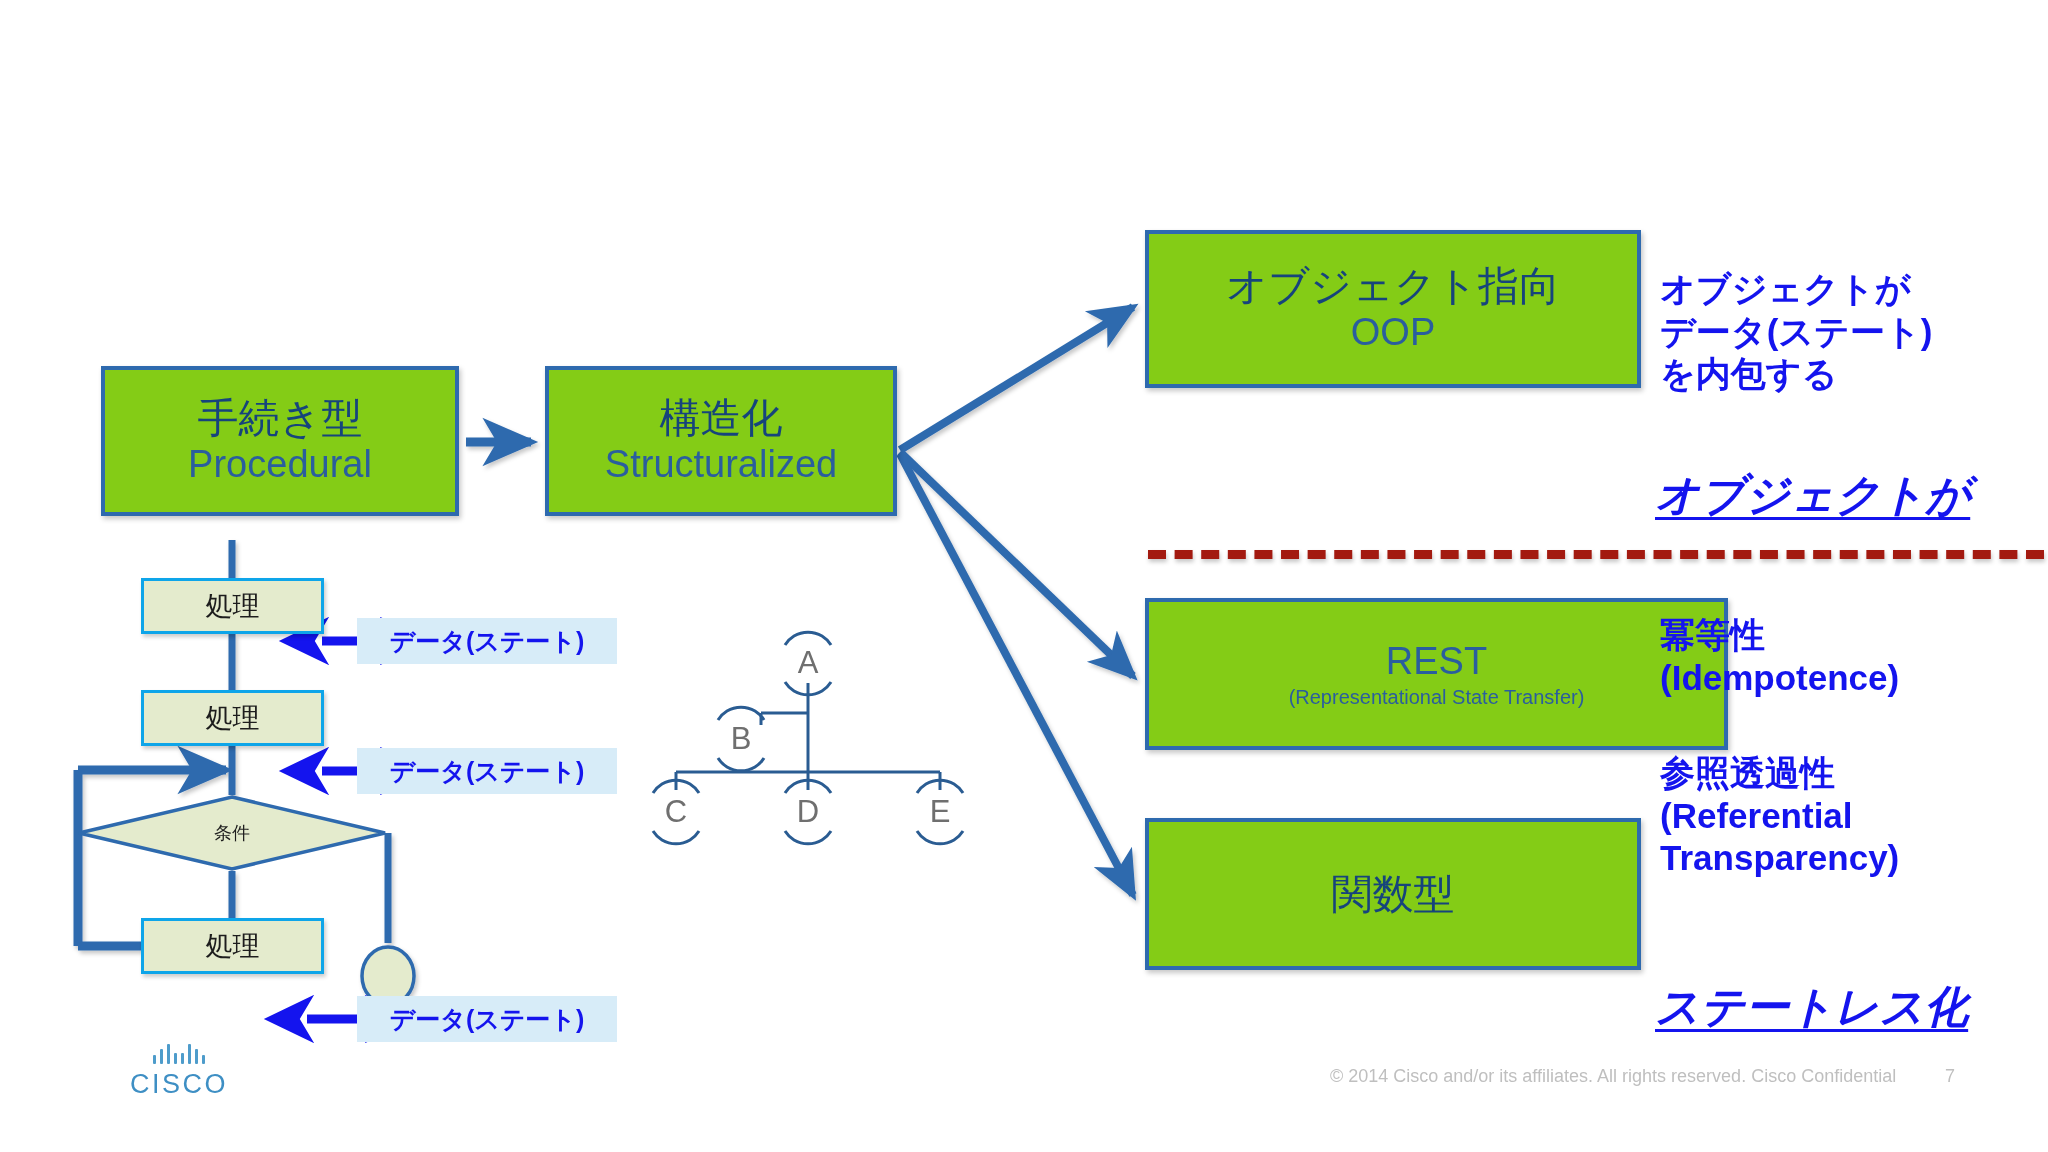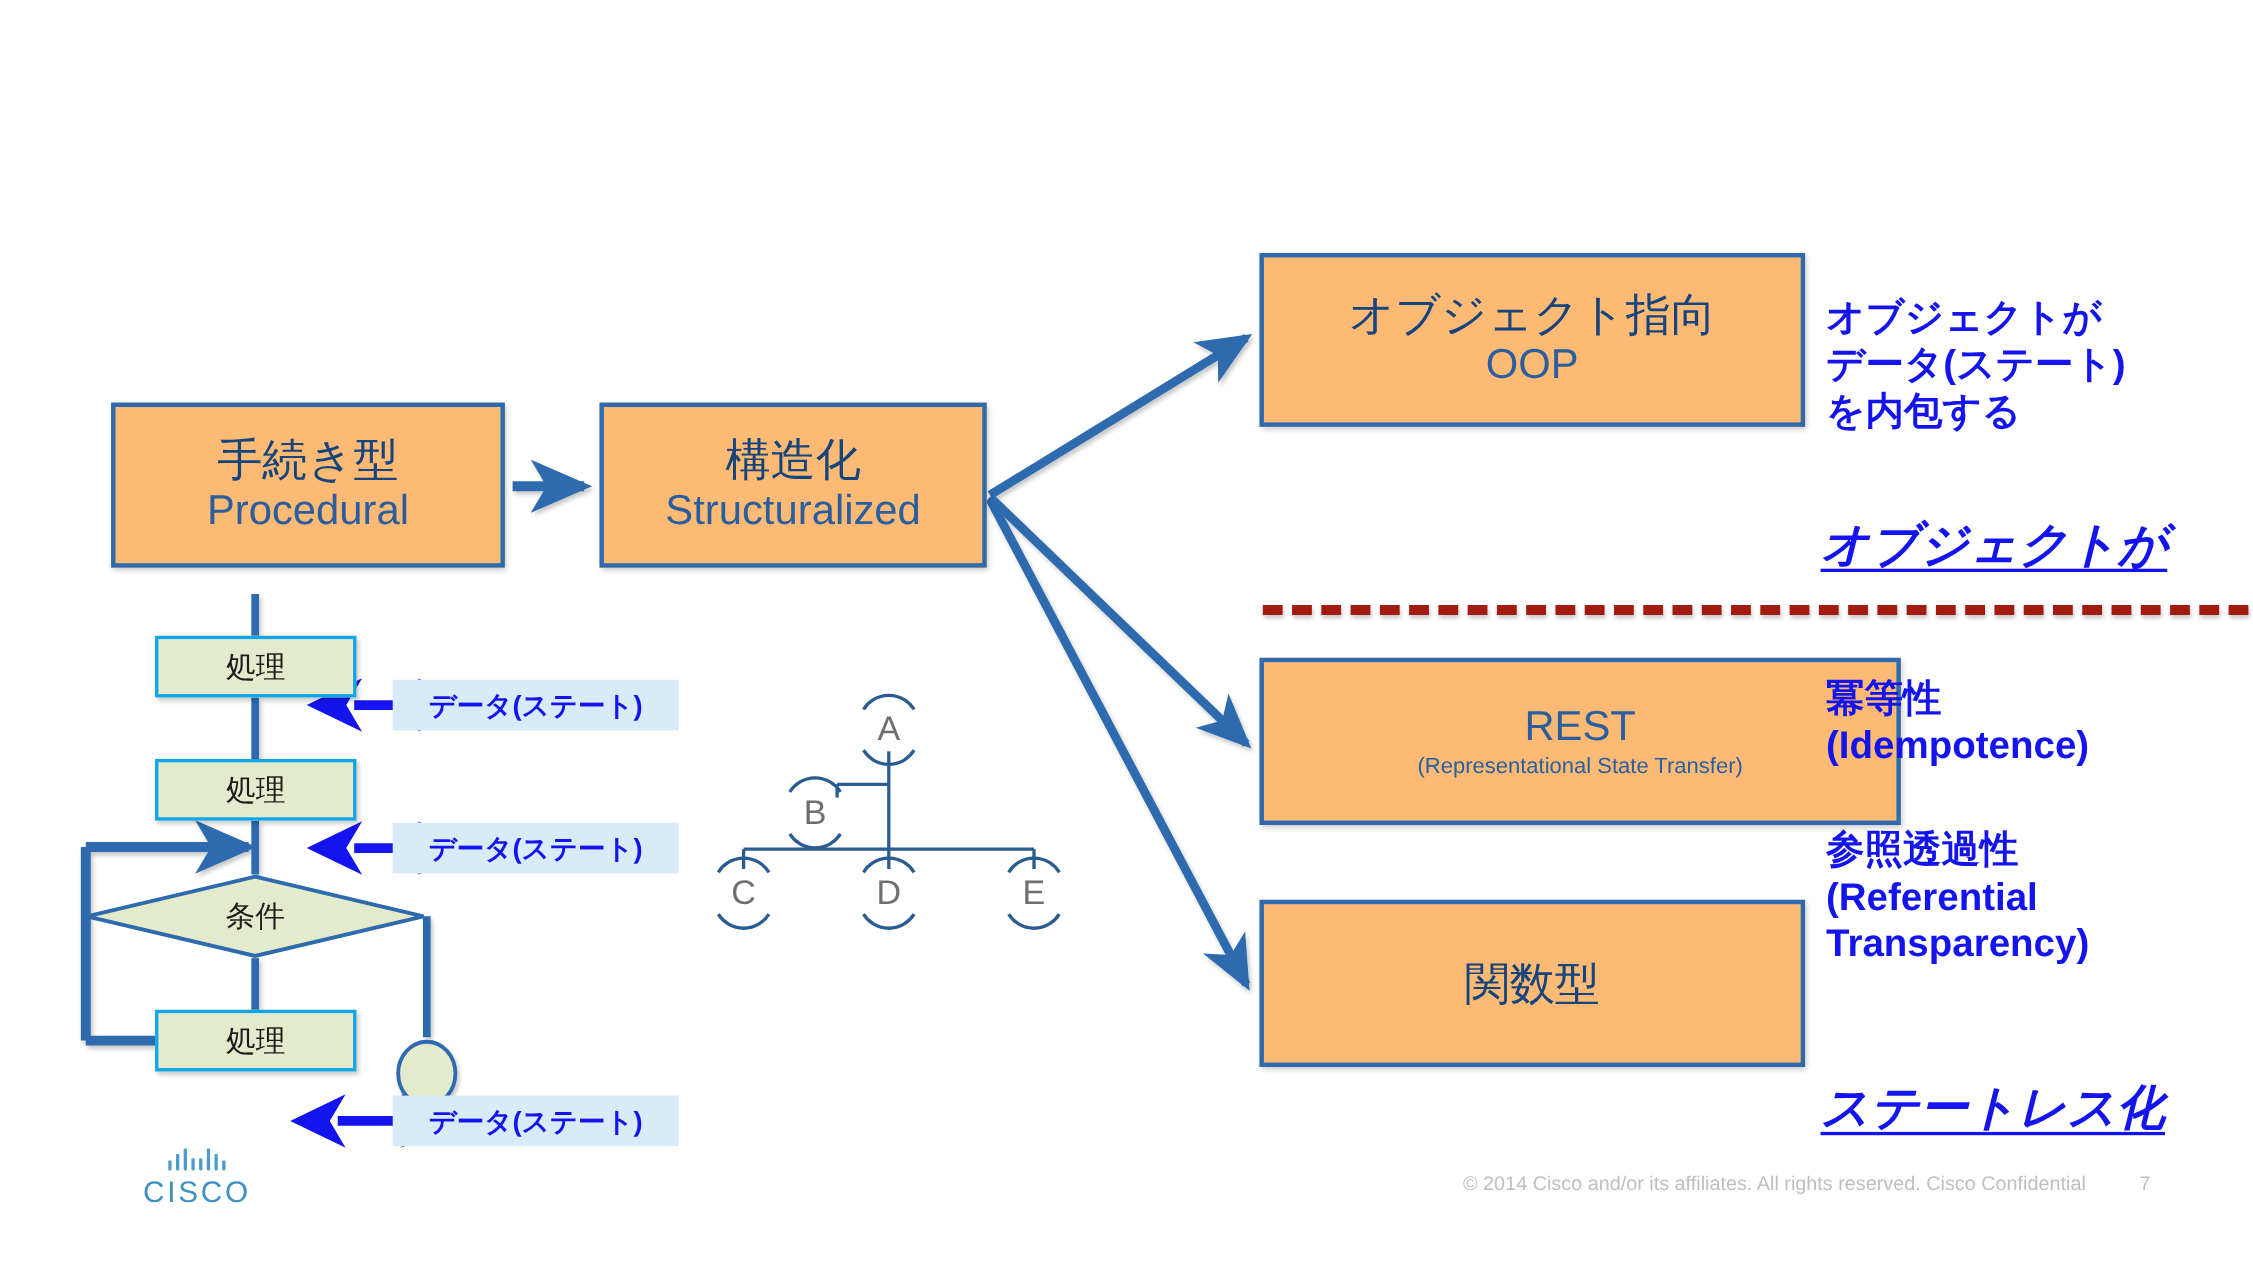--- a/index.html
+++ b/index.html
@@ -23,21 +23,21 @@
     font-size: 66px;
     line-height: 1.15;
     color: #3A3A3A;
     letter-spacing: -0.5px;
     white-space: nowrap;
   }
 
   
   .sbox {
     position: absolute;
-    background: #fdba74;
+    background: #84cc16;
     border: 4px solid #2E6AAE;
     box-shadow: 2px 3px 5px rgba(0,0,0,0.22);
     display: flex;
     flex-direction: column;
     align-items: center;
     justify-content: center;
     color: #1F4E87;
     text-align: center;
   }
   .sbox .jp { font-size: 41px; line-height: 1.18; color:#16447C; }
@@ -109,21 +109,21 @@
   #fbox-3 { left: 141px; top: 918px; width: 183px; height: 56px; }
 
   #fdiamond {
     position: absolute;
     left: 76px; top: 795px;
     width: 312px; height: 76px;
   }
   #fdiamond .dlabel {
     position: absolute; left: 0; top: 0; width: 312px; height: 76px;
     display: flex; align-items: center; justify-content: center;
-    font-size: 27px; color:#1D1D1D;
+    font-size: 18px; color:#1D1D1D;
   }
 
   
   .chip {
     position: absolute;
     background: #D7ECF8;
     color: #1414EE;
     font-size: 25px;
     font-weight: 700;
     display: flex; align-items: center; justify-content: center;

